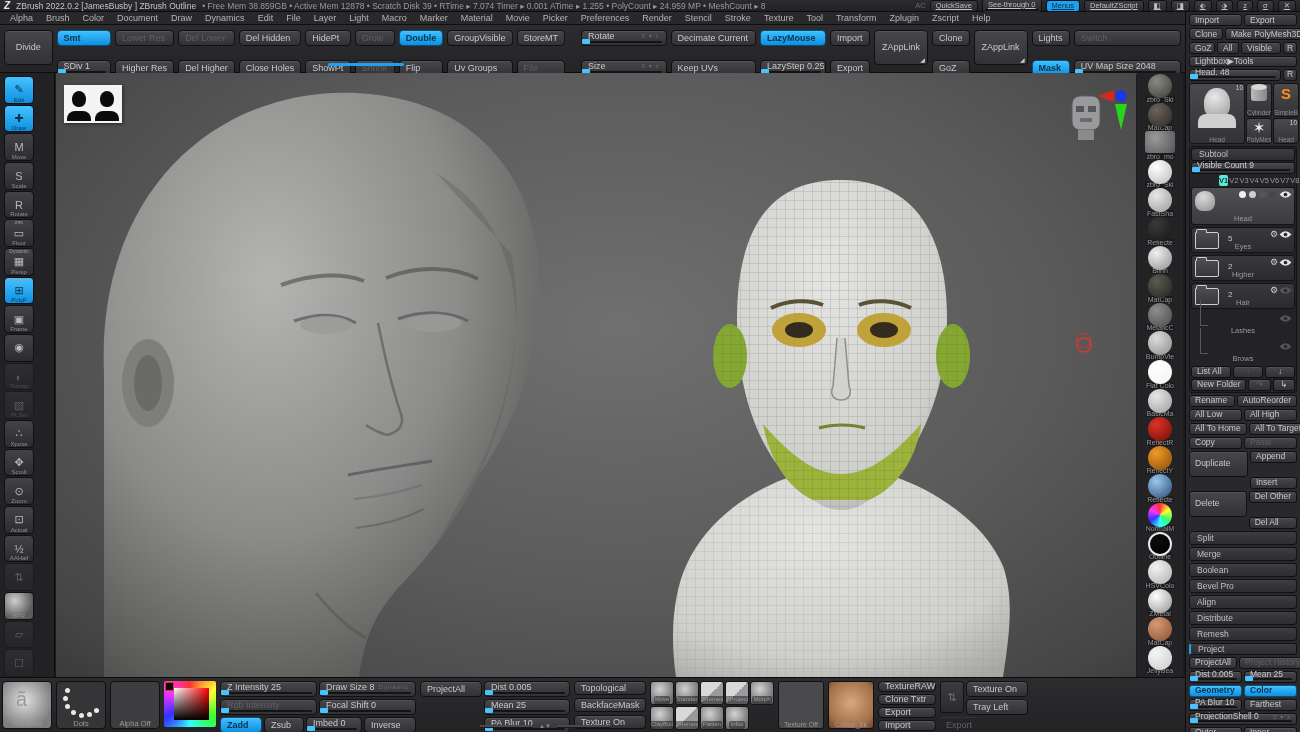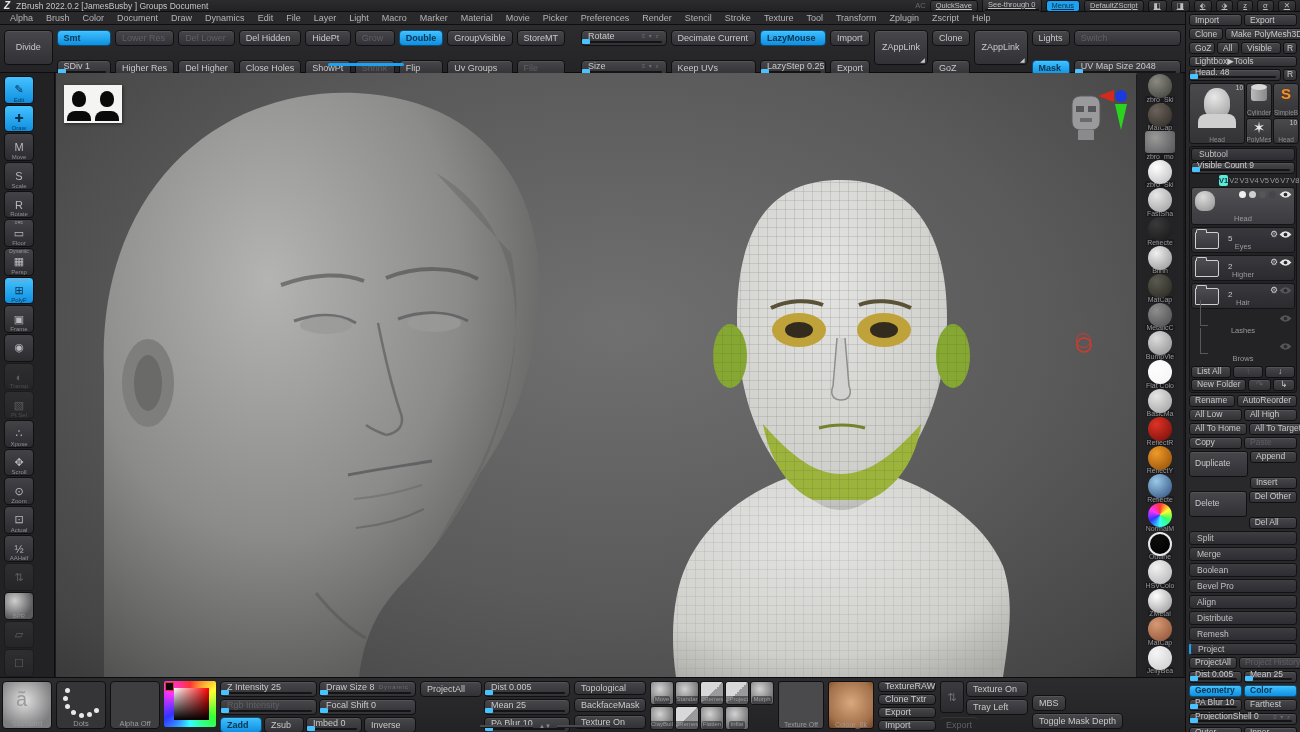--- a/index.html
+++ b/index.html
@@ -140,21 +140,22 @@
   #viewhead{left:1062px;top:92px;width:48px;height:52px;}
   #gizmo{left:1096px;top:88px;width:34px;height:44px;}
 </style>
 </head>
 <body>
 
 <div id="app">
 
   <div id="titlebar" class="abs">
     <span class="logo">Z</span>
-    <span>ZBrush 2022.0.2 [JamesBusby ]   Groups Document</span>
+    <span>ZBrush 2022.0.2 [JamesBusby ]   ZBrush Outline</span>
+    <span class="stats">• Free Mem 38.859GB • Active Mem 12878 • Scratch Disk 39 •  RTime ▸ 7.074  Timer ▸ 0.001  ATime ▸ 1.255 • PolyCount ▸ 24.959 MP  • MeshCount ▸ 8</span>
     <span class="right">
       <span style="color:#6a6a6e;font-size:7.5px">AC</span>
       <span class="tbtn">QuickSave</span>
       <span class="tbtn seethru">
         <span>See-through 0</span>
         <span class="tr"><span class="fl" style="height: 2px; width: 18%;"></span></span>
       </span>
       <span class="tbtn on">Menus</span>
       <span class="tbtn">DefaultZScript</span>
       <span class="tbtn">◧</span>
@@ -987,20 +988,16 @@
         <div class="transicon">⇅</div>
         <div class="col" style="gap:2px">
           <div class="b" style="width:62px">Texture On</div>
           <div class="b" style="width:62px">Tray Left</div>
         </div>
       </div>
       <div class="row">
         <span class="b dim" style="border:none;background:none">Export</span>
       </div>
     </div>
-    <div class="col" style="gap:2px;justify-content:flex-end">
-      <div class="b" style="width:34px">MBS</div>
-      <div class="b">Toggle Mask Depth</div>
-    </div>
   </div>
   <div class="divider abs">▲▼</div>
 
 </div>
 
 </body></html>

